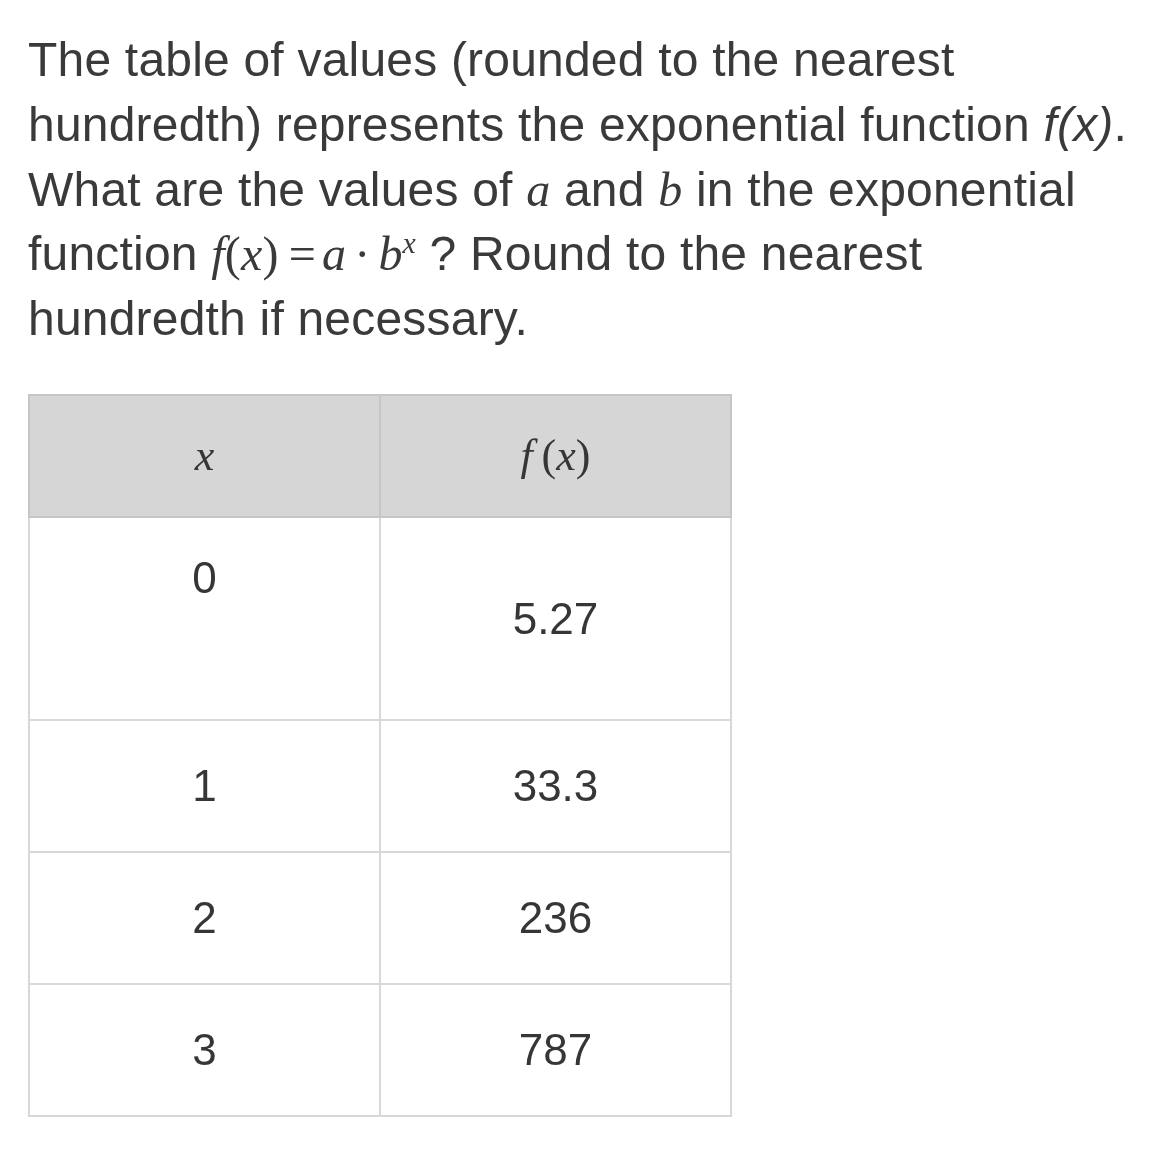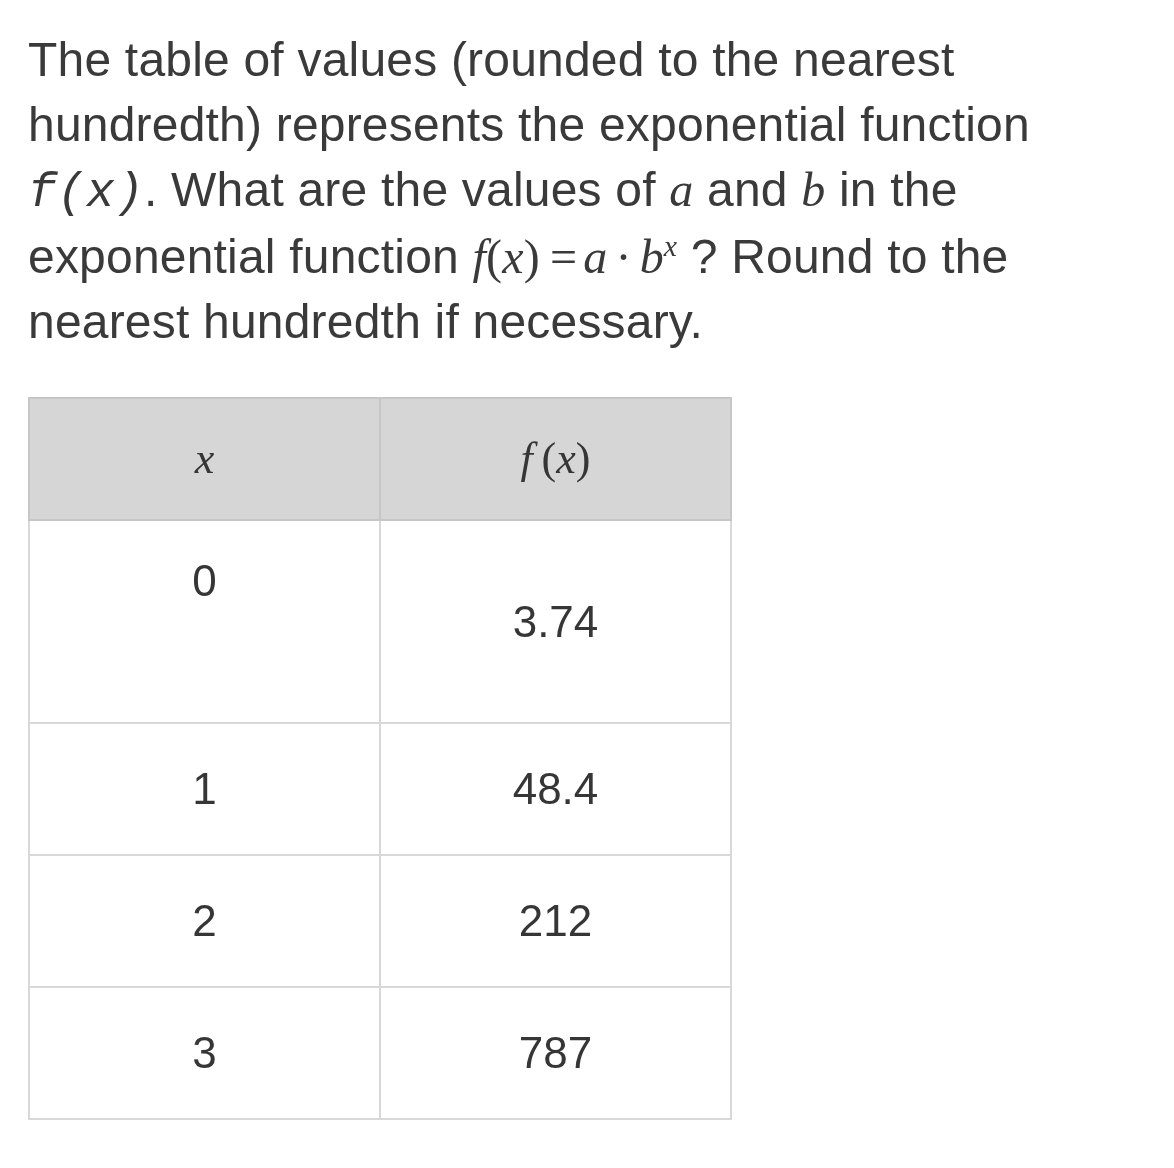--- a/index.html
+++ b/index.html
@@ -14,21 +14,21 @@
     padding: 28px 28px 0 28px;
     font-family: Arial, Helvetica, sans-serif;
     color: #3a3a3a;
     font-size: 48px;
     line-height: 1.35;
   }
   .prompt {
     font-weight: 400;
     letter-spacing: 0.2px;
   }
-  .prompt .it-f { font-style: italic; font-family: Liberation Mono, monospace; }
+  .prompt .it-f { font-style: italic; font-family: Liberation Sans, sans-serif; }
   .prompt .m {
     font-family: "Times New Roman", Times, serif;
     font-style: italic;
     white-space: nowrap;
   }
   .prompt .m .eq { font-style: normal; padding: 0 6px; }
   .prompt .m .dot { font-style: normal; padding: 0 8px; }
   .prompt .m .sup { font-size: 0.62em; vertical-align: super; font-style: italic; }
 
   .table-wrap {
@@ -78,29 +78,29 @@
         <tr>
           <th><span>x</span></th>
           <th>
             <span>f</span> <span class="paren">(</span><span>x</span><span class="paren">)</span>
           </th>
         </tr>
       </thead>
       <tbody>
         <tr class="row0">
           <td class="xcell">0</td>
-          <td class="fcell">3.74</td>
+          <td class="fcell">5.27</td>
         </tr>
         <tr>
           <td>1</td>
-          <td>48.4</td>
+          <td>33.3</td>
         </tr>
         <tr>
           <td>2</td>
-          <td>212</td>
+          <td>236</td>
         </tr>
         <tr>
           <td>3</td>
           <td>787</td>
         </tr>
       </tbody>
     </table>
   </div>
 </div>
 

